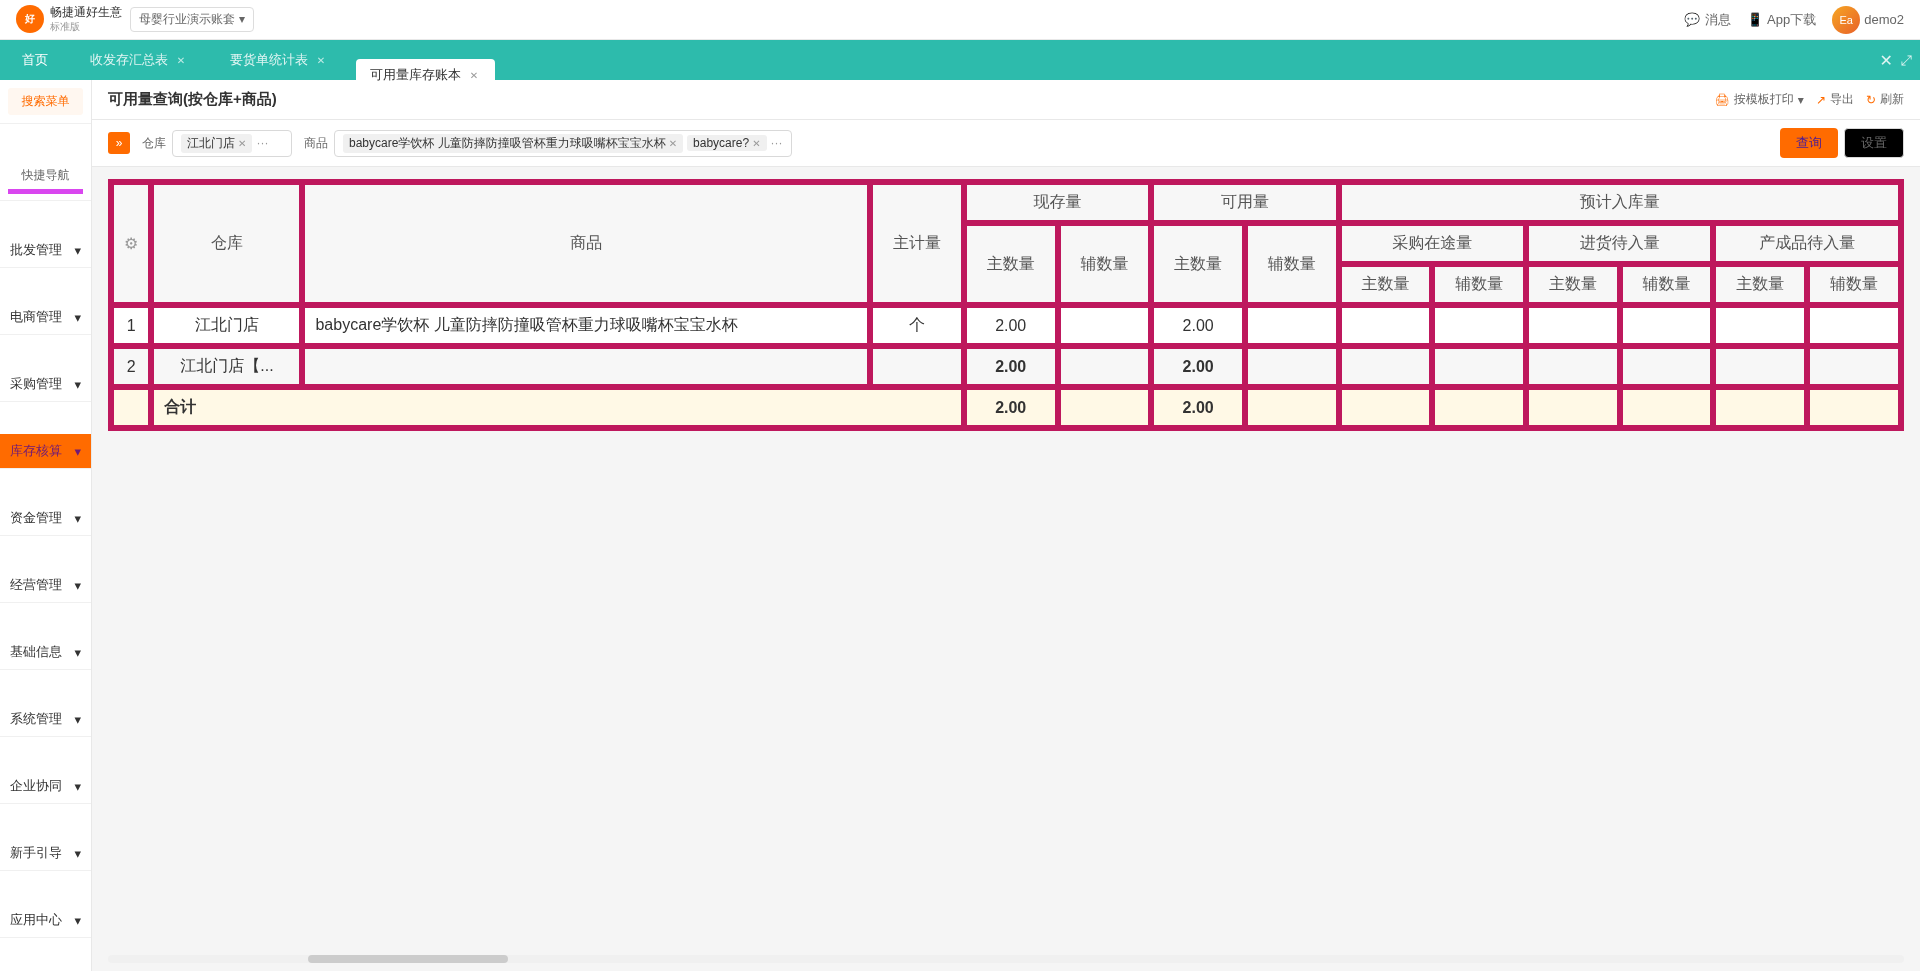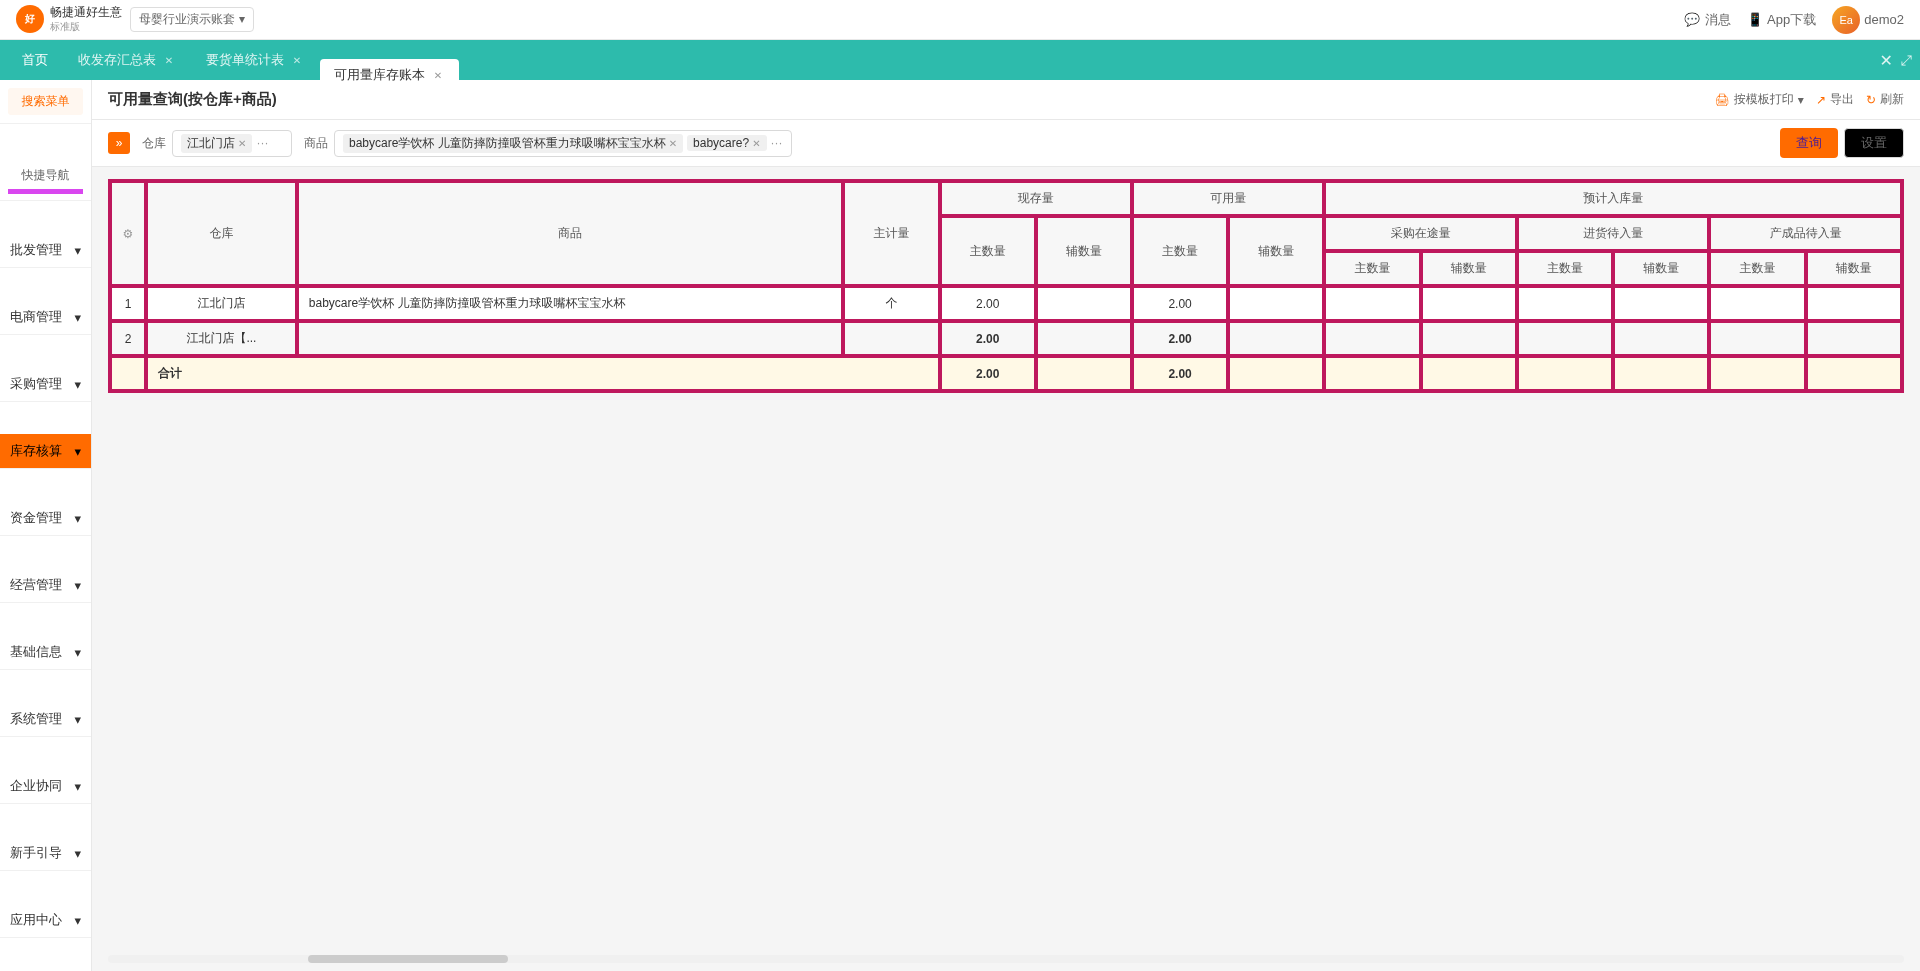--- a/index.html
+++ b/index.html
@@ -11,21 +11,21 @@
     .logo-area { display: flex; align-items: center; gap: 6px; }
     .logo-icon { width: 28px; height: 28px; background: #ff6b00; border-radius: 50%; display: flex; align-items: center; justify-content: center; color: white; font-size: 10px; font-weight: bold; }
     .logo-text { font-size: 12px; color: #333; line-height: 1.2; }
     .logo-sub { font-size: 10px; color: #999; }
     .template-select { display: flex; align-items: center; gap: 4px; border: 1px solid #ddd; border-radius: 4px; padding: 3px 8px; font-size: 12px; color: #666; cursor: pointer; }
     .top-bar-right { display: flex; align-items: center; gap: 16px; }
     .top-bar-action { display: flex; align-items: center; gap: 4px; font-size: 13px; color: #666; cursor: pointer; }
     .user-avatar { width: 28px; height: 28px; border-radius: 50%; background: linear-gradient(135deg, #f6a623, #e8612a); display: flex; align-items: center; justify-content: center; color: white; font-size: 11px; }
 
     
-    .nav-tabs { background: #2dbbac; height: 40px; display: flex; align-items: center; padding: 0 8px; flex-shrink: 0; gap: 2px; }
+    .nav-tabs { background: #2dbbac; height: 40px; display: flex; align-items: center; padding: 0 8px; flex-shrink: 0; gap: 14px; }
     .nav-tab { display: flex; align-items: center; gap: 6px; padding: 0 14px; height: 32px; border-radius: 4px 4px 0 0; font-size: 13px; color: rgba(255,255,255,0.85); cursor: pointer; background: transparent; position: relative; }
     .nav-tab.home { color: white; }
     .nav-tab.active { background: white; color: #333; margin-top: 30px; }
     .nav-tab-close { font-size: 10px; color: rgba(255,255,255,0.7); cursor: pointer; width: 14px; height: 14px; display: flex; align-items: center; justify-content: center; border-radius: 50%; }
     .nav-tab.active .nav-tab-close { color: #999; }
     .nav-right-actions { margin-left: auto; display: flex; align-items: center; gap: 8px; }
     .nav-close-btn { color: rgba(255,255,255,0.85); cursor: pointer; font-size: 16px; }
     .nav-expand-btn { color: rgba(255,255,255,0.85); cursor: pointer; font-size: 14px; }
 
     
@@ -58,21 +58,21 @@
     .filter-tag { background: #f0f0f0; border-radius: 3px; padding: 1px 6px; font-size: 12px; color: #333; display: flex; align-items: center; gap: 3px; }
     .filter-tag-close { color: #999; cursor: pointer; font-size: 10px; }
     .filter-more { color: #999; cursor: pointer; font-size: 12px; }
     .filter-actions { margin-left: auto; display: flex; gap: 6px; }
     .btn-primary { background: #ff6b00; color: #4c1d95; border: none; border-radius: 4px; padding: 5px 16px; font-size: 13px; cursor: pointer; }
     .btn-secondary { background: #000000; color: #666; border: 1px solid #d9d9d9; border-radius: 4px; padding: 5px 16px; font-size: 13px; cursor: pointer; }
 
     
     .table-container { flex: 1; overflow-y: auto; padding: 12px 16px; background: #f5f5f5; }
     .data-table { width: 100%; background: white; border-collapse: collapse; border: 1px solid #e8e8e8; }
-    .data-table th, .data-table td { border: 4px solid #be185d; padding: 7px 10px; font-size: 12px; text-align: center; }
+    .data-table th, .data-table td { border: 6px solid #be185d; padding: 7px 10px; font-size: 16px; text-align: center; }
     .data-table th { background: #f7f7f7; color: #555; font-weight: 500; }
     .data-table td { color: #333; }
     .th-gear { width: 36px; }
     .table-settings-icon { cursor: pointer; color: #999; }
 
     
     .table-footer { background: #fff9e6; border-top: 2px solid #e8e8e8; }
     .table-footer td { font-weight: 600; color: #333; }
 
     
@@ -159,21 +159,21 @@
         <span>▾</span>
       </div>
     </div>
     <div class="sidebar-section">
       <div class="sidebar-section-title">
         <span>采购管理</span>
         <span>▾</span>
       </div>
     </div>
     <div class="sidebar-section" style="background:#ff6b00;">
-      <div class="sidebar-section-title" style="color:#000000;">
+      <div class="sidebar-section-title" style="color:#701a75;">
         <span>库存核算</span>
         <span>▾</span>
       </div>
     </div>
     <div class="sidebar-section">
       <div class="sidebar-section-title">
         <span>资金管理</span>
         <span>▾</span>
       </div>
     </div>

